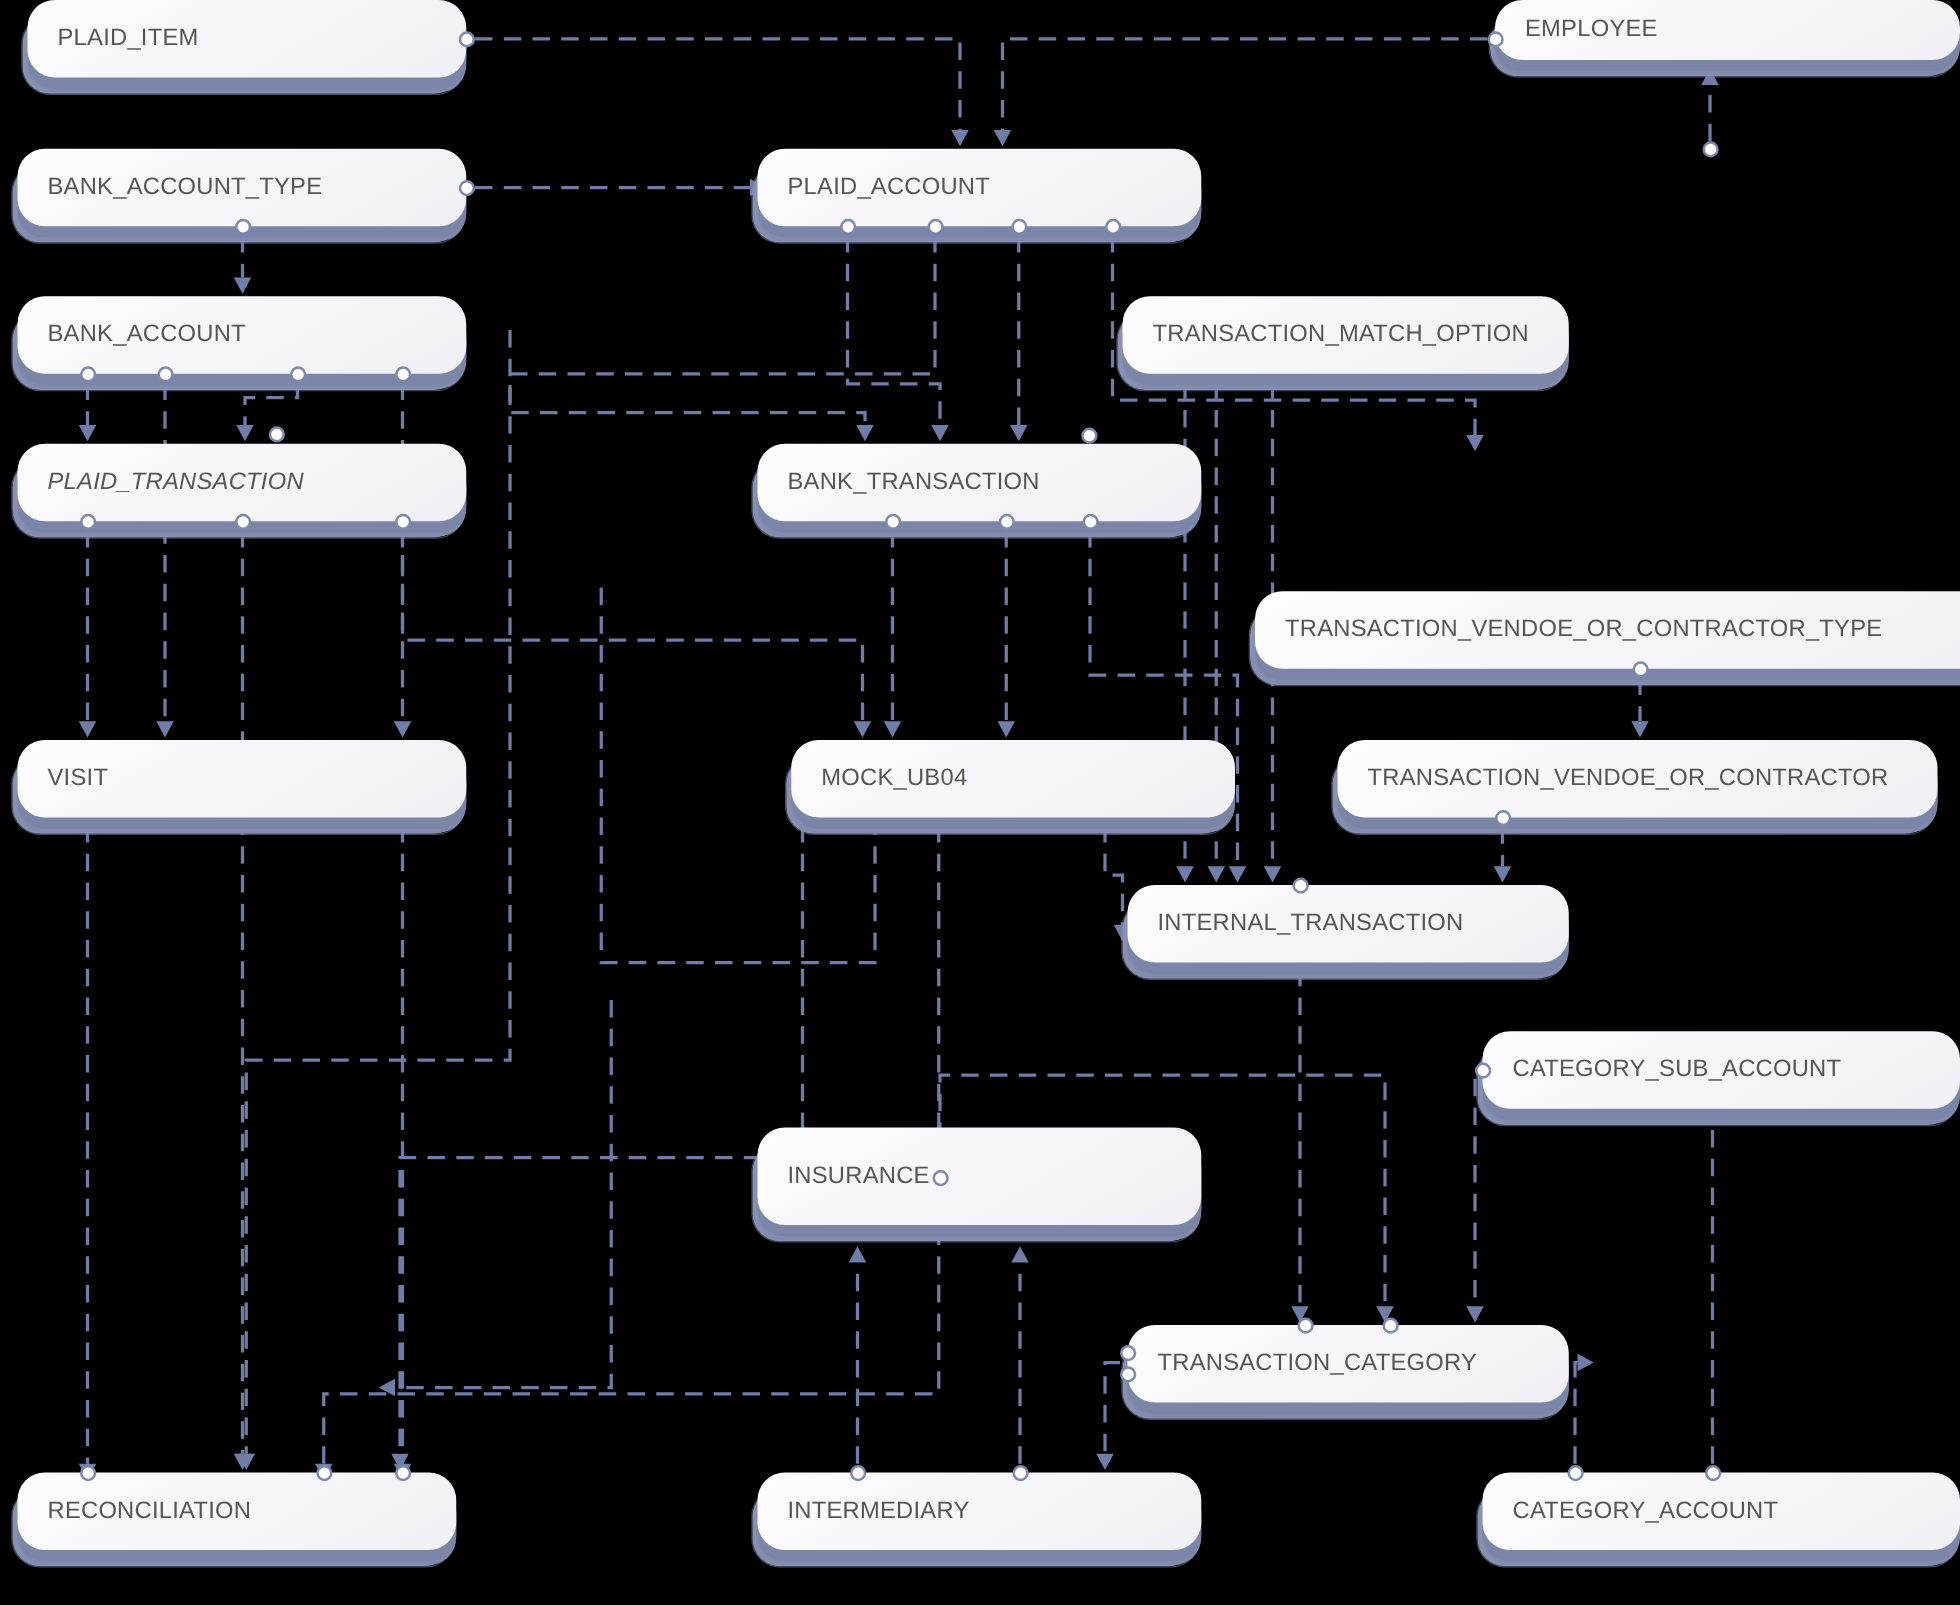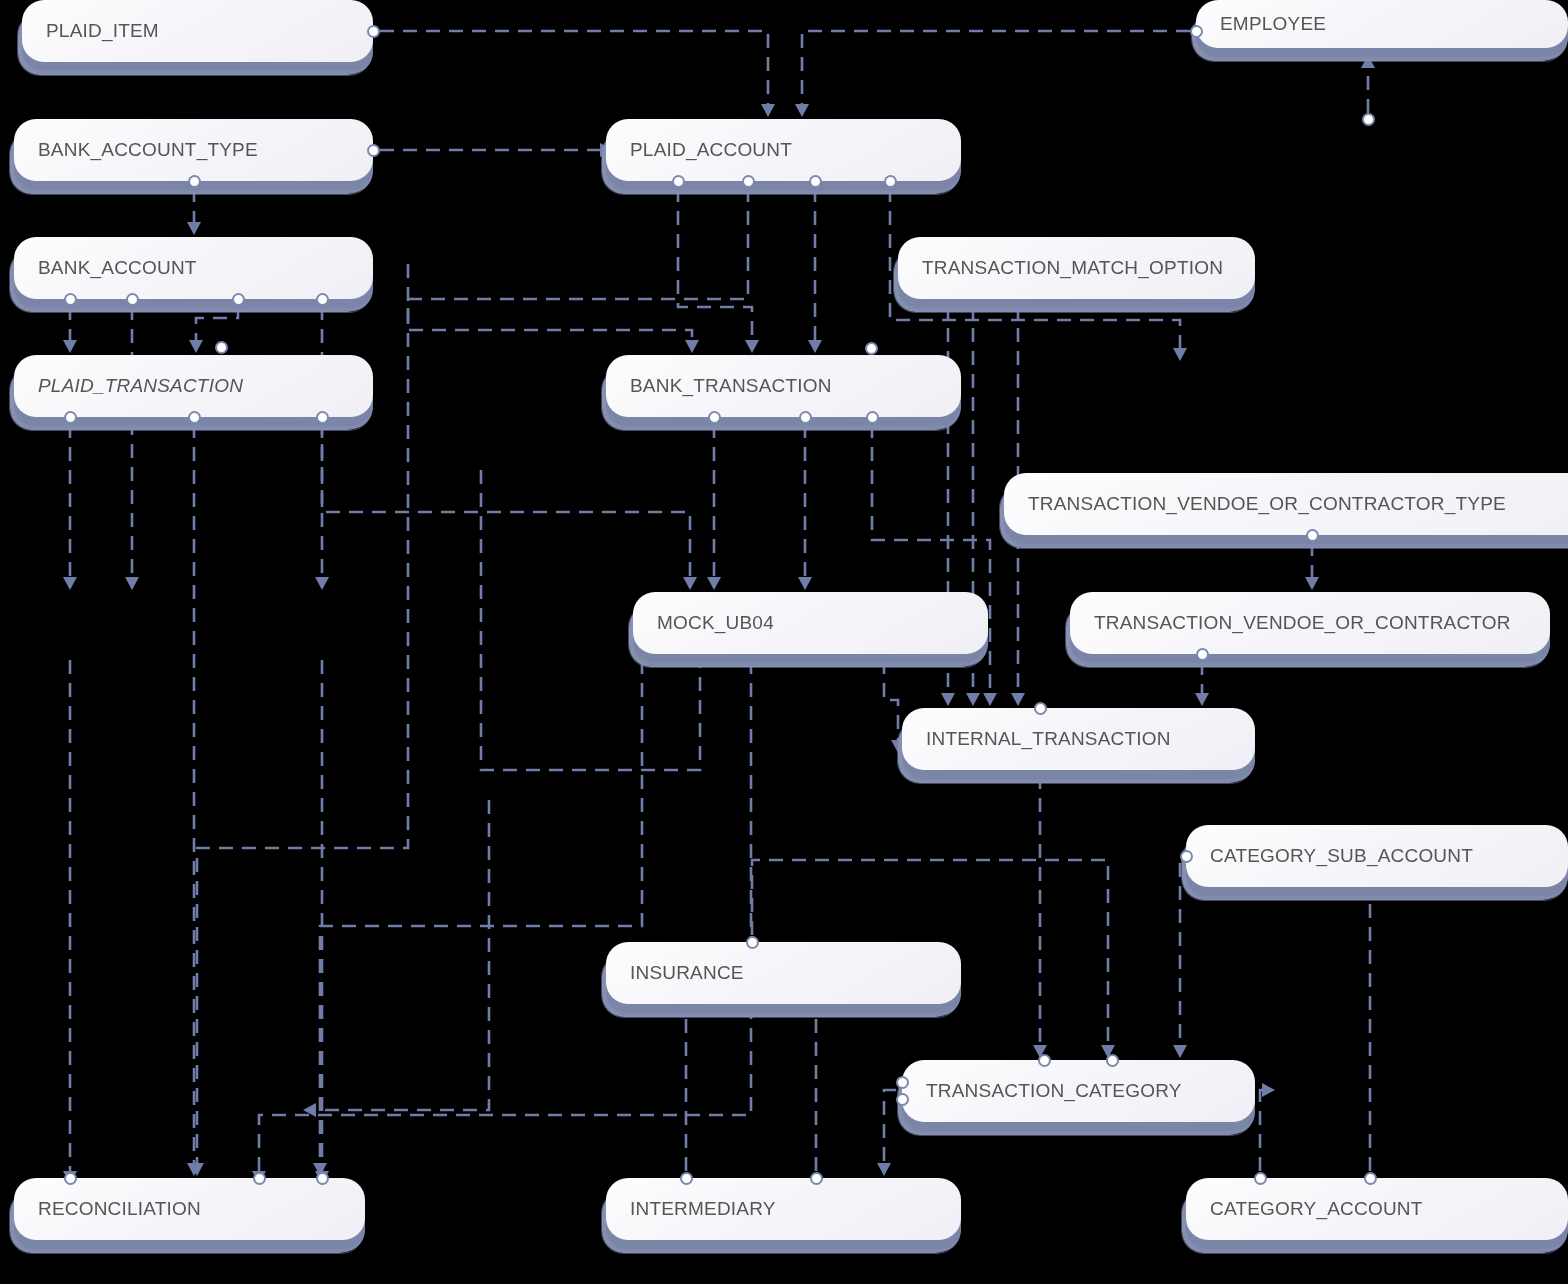--- a/index.html
+++ b/index.html
@@ -240,20 +240,26 @@
         <div class="entity-card">
           <div class="entity-label">BANK_TRANSACTION</div>
         </div>
       </div>
       <div class="entity-node" style="left: 1004px; top: 473px; width: 614px; height: 62px;">
         <div class="entity-shadow"></div>
         <div class="entity-card">
           <div class="entity-label">TRANSACTION_VENDOE_OR_CONTRACTOR_TYPE</div>
         </div>
       </div>
+      <div class="entity-node" style="left: 14px; top: 592px; width: 359px; height: 62px;">
+        <div class="entity-shadow"></div>
+        <div class="entity-card">
+          <div class="entity-label">VISIT</div>
+        </div>
+      </div>
       <div class="entity-node" style="left: 606px; top: 592px; width: 355px; height: 62px; margin-left: 27px;">
         <div class="entity-shadow"></div>
         <div class="entity-card">
           <div class="entity-label">MOCK_UB04</div>
         </div>
       </div>
       <div class="entity-node" style="left: 1070px; top: 592px; width: 480px; height: 62px;">
         <div class="entity-shadow"></div>
         <div class="entity-card">
           <div class="entity-label">TRANSACTION_VENDOE_OR_CONTRACTOR</div>
@@ -264,21 +270,21 @@
         <div class="entity-card">
           <div class="entity-label">INTERNAL_TRANSACTION</div>
         </div>
       </div>
       <div class="entity-node" style="left: 1186px; top: 825px; width: 382px; height: 62px;">
         <div class="entity-shadow"></div>
         <div class="entity-card">
           <div class="entity-label">CATEGORY_SUB_ACCOUNT</div>
         </div>
       </div>
-      <div class="entity-node" style="left: 606px; top: 942px; width: 355px; height: 62px;">
+      <div class="entity-node" style="left: 606px; top: 902px; width: 355px; height: 78px;">
         <div class="entity-shadow"></div>
         <div class="entity-card">
           <div class="entity-label">INSURANCE</div>
         </div>
       </div>
       <div class="entity-node" style="left: 902px; top: 1060px; width: 353px; height: 62px;">
         <div class="entity-shadow"></div>
         <div class="entity-card">
           <div class="entity-label">TRANSACTION_CATEGORY</div>
         </div>

